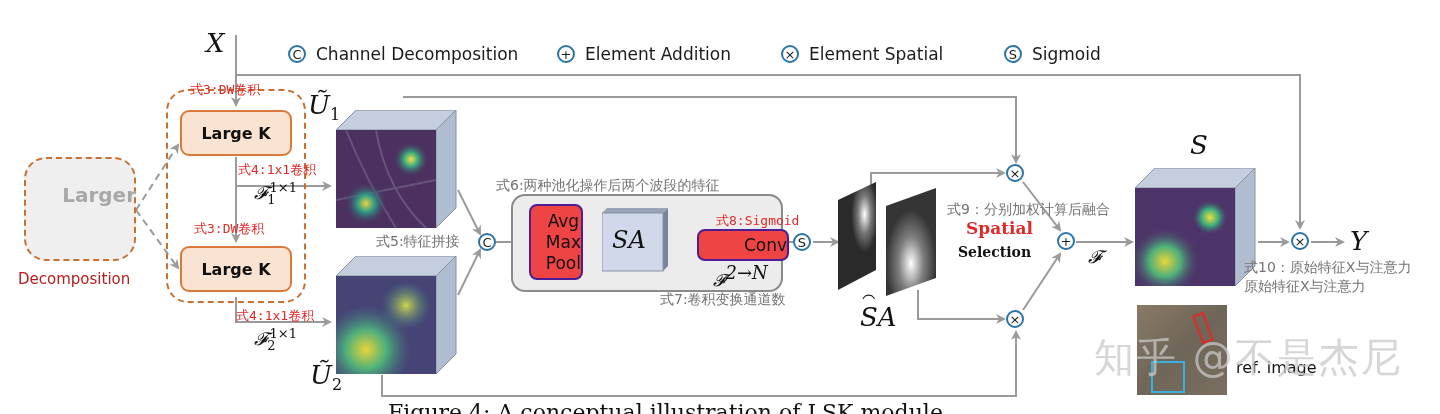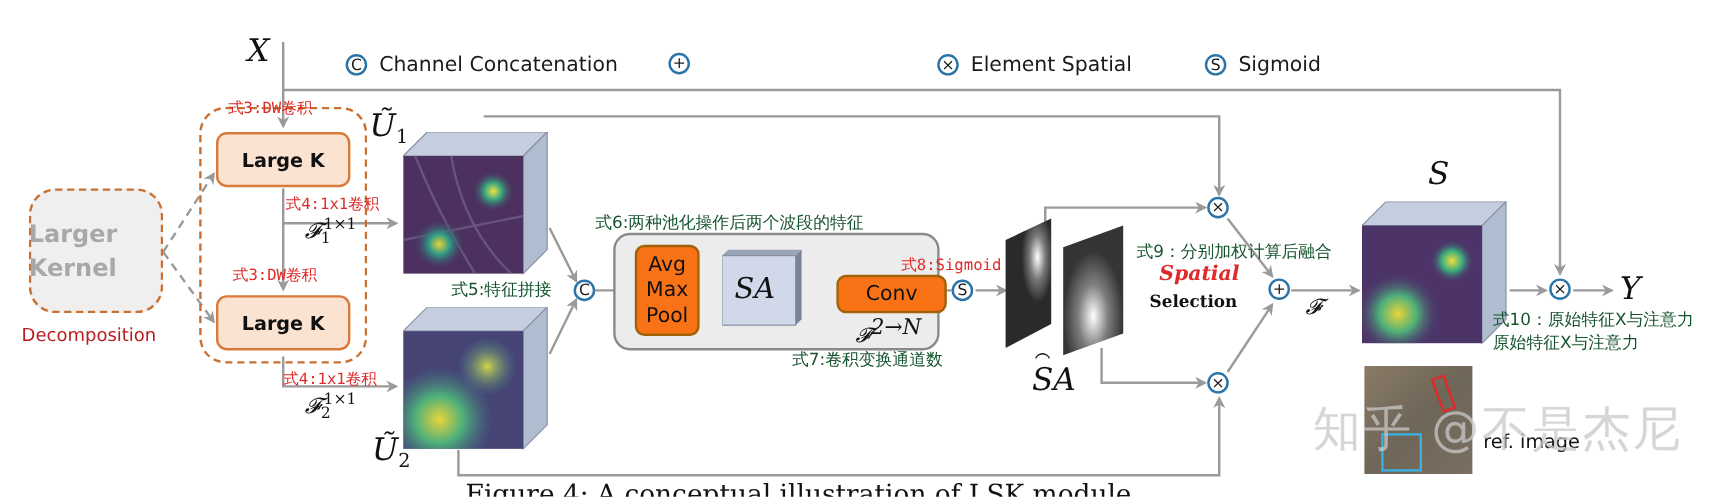--- a/index.html
+++ b/index.html
@@ -3,24 +3,24 @@
 <meta charset="utf-8">
 <style>
   html,body{margin:0;padding:0;background:#ffffff;}
   body{width:1440px;height:414px;position:relative;overflow:hidden;font-family:"DejaVu Sans",sans-serif;}
   .abs{position:absolute;}
   svg.wires{position:absolute;left:0;top:0;}
   .legend-item{position:absolute;top:44px;display:flex;align-items:center;gap:10px;font-size:17px;color:#1a1a1a;font-family:"DejaVu Sans",sans-serif;}
   .op{width:18px;height:18px;border:2px solid #2b74a8;border-radius:50%;background:#fff;display:flex;align-items:center;justify-content:center;font-size:13px;color:#1a1a1a;line-height:1;box-sizing:border-box;font-family:"DejaVu Sans",sans-serif;}
   .math{font-family:"DejaVu Serif",serif;font-style:italic;color:#111;}
   .red{color:#e02a2a;font-size:13px;font-family:"DejaVu Sans Mono",monospace;white-space:nowrap;}
-  .redsans{color:#14532d;font-size:14px;font-family:"DejaVu Sans",sans-serif;white-space:nowrap;}
+  .redsans{color:#737373;font-size:14px;font-family:"DejaVu Sans",sans-serif;white-space:nowrap;}
   .largek{position:absolute;width:112px;height:46px;background:#fbe3d2;border:2px solid #d97a3a;border-radius:9px;display:flex;align-items:center;justify-content:center;font-weight:bold;font-size:16px;color:#111;box-sizing:border-box;}
   .dashbox{position:absolute;border:2px dashed #c97030;border-radius:22px;box-sizing:border-box;}
-  .yellowbox{position:absolute;background:#f97316;border:2px solid #a16207;border-radius:8px;display:flex;align-items:center;justify-content:center;text-align:center;font-size:17px;color:#111;box-sizing:border-box;}
+  .yellowbox{position:absolute;background:#ef4444;border:2px solid #4c1d95;border-radius:8px;display:flex;align-items:center;justify-content:flex-end;text-align:center;font-size:17px;color:#111;box-sizing:border-box;}
 </style>
 </head>
 <body>
 
 <svg class="wires" width="1440" height="414">
   <defs>
     <marker id="arr" markerWidth="10" markerHeight="10" refX="8" refY="5" orient="auto" markerUnits="userSpaceOnUse">
       <path d="M0,0 L10,5 L0,10 L3,5 z" fill="#9a9a9a"></path>
     </marker>
   </defs>
@@ -68,40 +68,40 @@
 
     <line x1="1311" y1="242" x2="1343" y2="242" marker-end="url(#arr)"></line>
 
     <line x1="136" y1="210" x2="178" y2="145" stroke-dasharray="7,5" marker-end="url(#arr)"></line>
     <line x1="136" y1="210" x2="178" y2="268" stroke-dasharray="7,5" marker-end="url(#arr)"></line>
   </g>
 </svg>
 
 <div class="legend-item" style="left:288px;">
   <span class="op">C</span>
-  <span>Channel Concatenation</span>
+  <span>Channel Decomposition</span>
 </div>
 <div class="legend-item" style="left:557px;">
   <span class="op">+</span>
+  <span>Element Addition</span>
 </div>
 <div class="legend-item" style="left:781px;">
   <span class="op">×</span>
   <span>Element Spatial</span>
 </div>
 <div class="legend-item" style="left:1004px;">
   <span class="op">S</span>
   <span>Sigmoid</span>
 </div>
 
 <div class="abs math" style="left:206px;top:28px;font-size:26px;">X</div>
 
 <div class="dashbox" style="left:24px;top:157px;width:112px;height:104px;background:#efefef;border-color:#c97030;"></div>
-<div class="abs" style="left:24px;top:181px;width:112px;text-align:left;font-size:20px;font-weight:bold;color:#a8a8a8;line-height:28px;">
+<div class="abs" style="left:24px;top:181px;width:112px;text-align:right;font-size:20px;font-weight:bold;color:#a8a8a8;line-height:28px;">
   <div>Larger</div>
-  <div>Kernel</div>
 </div>
 <div class="abs" style="left:18px;top:270px;font-size:15px;color:#b91c1c;">Decomposition</div>
 
 <div class="dashbox" style="left:166px;top:89px;width:140px;height:214px;"></div>
 <div class="abs red" style="left:190px;top:81px;background:transparent;">式3:DW卷积</div>
 <div class="largek" style="left:180px;top:110px;">Large K</div>
 <div class="abs red" style="left:238px;top:161px;">式4:1x1卷积</div>
 <div class="abs math" style="left:254px;top:180px;font-size:18px;">
   <span>𝓕</span><sub style="font-style:normal;font-size:13px;">1</sub><sup style="font-style:normal;font-size:13px;margin-left:-6px;">1×1</sup>
 </div>
@@ -174,21 +174,21 @@
   <polygon points="0,5 5,0 66,0 61,5" fill="#9aa4b8"></polygon>
   <polygon points="61,5 66,0 66,58 61,63" fill="#7a8498"></polygon>
   <rect x="0" y="5" width="61" height="58" fill="#d0d8ea" stroke="#8892a3" stroke-width="1"></rect>
 </svg>
 <div class="abs math" style="left:612px;top:226px;font-size:24px;">SA</div>
 <div class="yellowbox" style="left:697px;top:229px;width:92px;height:32px;">Conv</div>
 <div class="abs math" style="left:713px;top:262px;font-size:17px;">
   <span>𝓕</span><sup style="font-size:18px;">2→N</sup>
 </div>
 <div class="abs redsans" style="left:660px;top:291px;">式7:卷积变换通道数</div>
-<div class="abs red" style="left:751px;top:212px;">式8:Sigmoid</div>
+<div class="abs red" style="left:716px;top:212px;">式8:Sigmoid</div>
 <div class="abs op" style="left:793px;top:233px;">S</div>
 
 <svg class="abs" style="left:836px;top:180px;" width="110" height="116">
   <defs>
     <radialGradient id="m1" cx="0.7" cy="0.3" r="0.35">
         <stop offset="0" stop-color="#ffffff"></stop>
         <stop offset="0.5" stop-color="#777"></stop>
         <stop offset="1" stop-color="#2a2a2a"></stop>
       </radialGradient>
     <radialGradient id="m2" cx="0.5" cy="0.7" r="0.5">
@@ -204,21 +204,21 @@
   <span style="position:relative;">SA</span>
   <span style="position:absolute;left:2px;top:-14px;font-style:normal;font-size:22px;">⁀</span>
 </div>
 
 <div class="abs op" style="left:1006px;top:164px;">×</div>
 <div class="abs op" style="left:1006px;top:310px;">×</div>
 <div class="abs op" style="left:1057px;top:232px;">+</div>
 <div class="abs op" style="left:1291px;top:232px;">×</div>
 
 <div class="abs redsans" style="left:947px;top:201px;">式9：分别加权计算后融合</div>
-<div class="abs" style="left:966px;top:218px;font-family:'DejaVu Serif',serif;font-weight:bold;font-size:17px;color:#e02a2a;font-style:italic;">Spatial</div>
+<div class="abs" style="left:966px;top:218px;font-family:'DejaVu Serif',serif;font-weight:bold;font-size:17px;color:#e02a2a;">Spatial</div>
 <div class="abs" style="left:958px;top:244px;font-family:'DejaVu Serif',serif;font-weight:bold;font-size:14px;color:#111;">Selection</div>
 <div class="abs math" style="left:1088px;top:246px;font-size:18px;">𝓕</div>
 
 <div class="abs math" style="left:1190px;top:130px;font-size:26px;">S</div>
 <svg class="abs" style="left:1135px;top:168px;" width="126" height="120">
   <defs>
     <radialGradient id="sa1" cx="0.3" cy="0.75" r="0.35">
         <stop offset="0" stop-color="#e8d43a"></stop>
         <stop offset="0.45" stop-color="#4eb07a"></stop>
         <stop offset="1" stop-color="#4a3a6e" stop-opacity="0"></stop>

